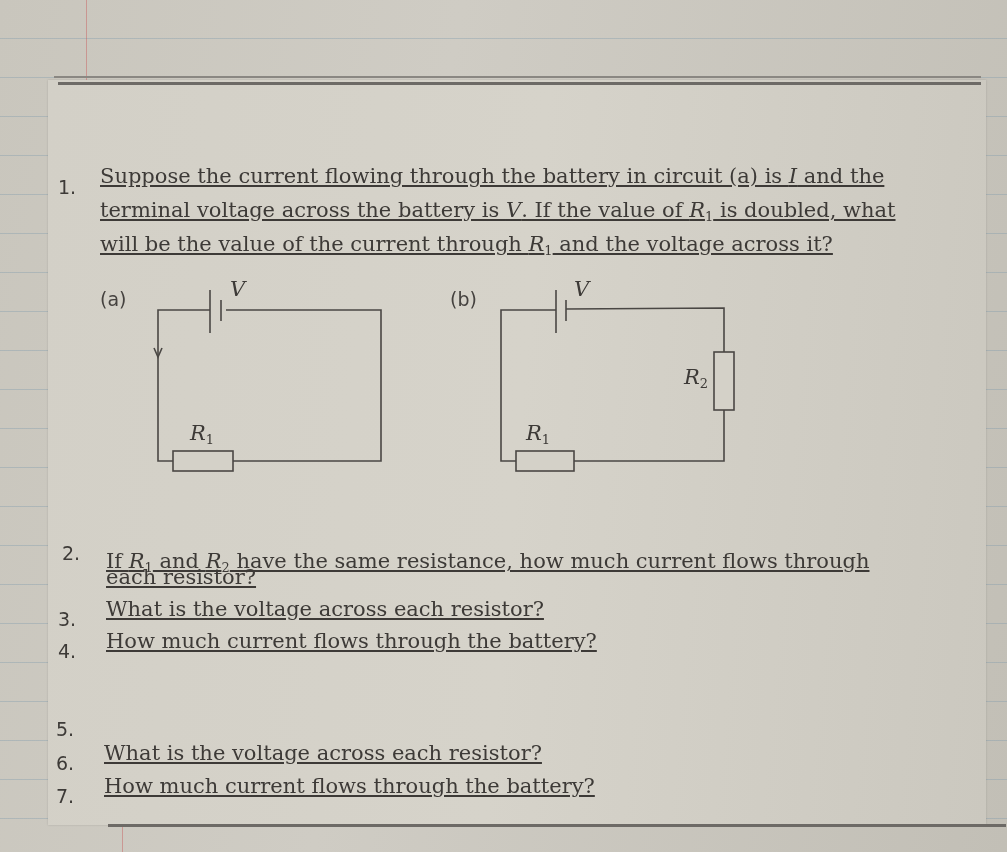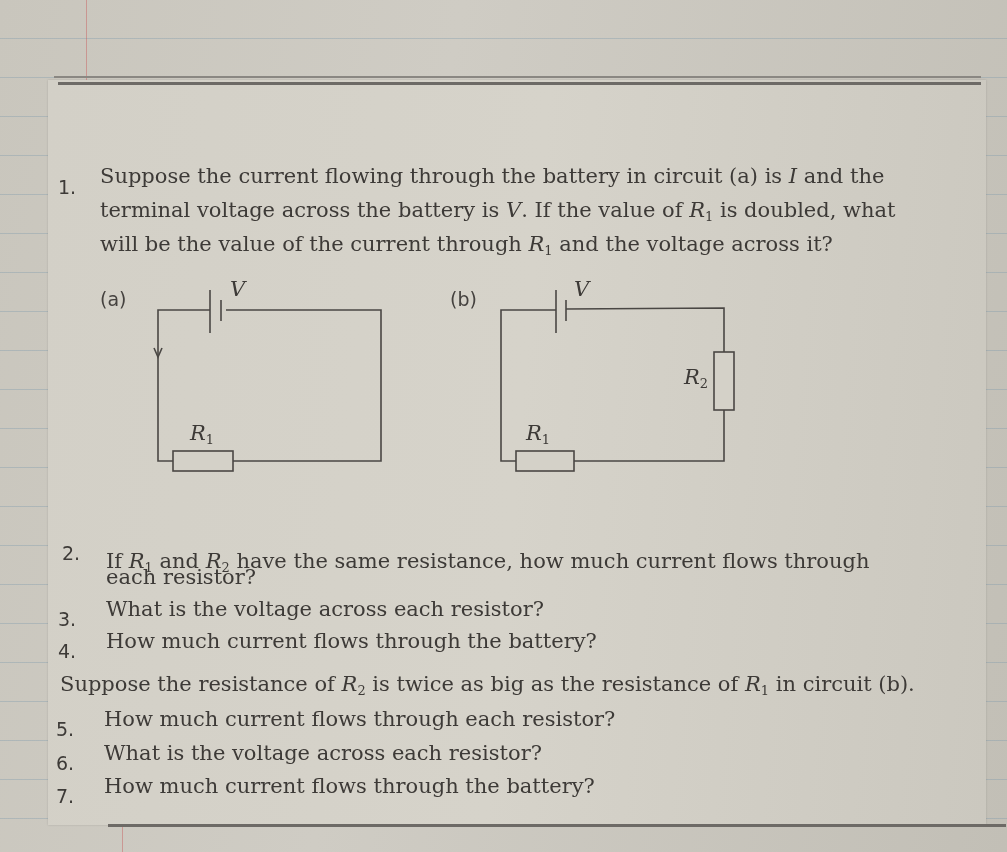--- a/index.html
+++ b/index.html
@@ -44,20 +44,21 @@
     background: #6d6a66;
   }
   .title {
     position: absolute; left: 14px; top: 27px;
     font-family: "DejaVu Sans", sans-serif; font-weight: bold;
     font-size: 25px; color: #4a4744; letter-spacing: 1px;
   }
   .text {
     position: absolute; color: #3d3a37; font-size: 21px; line-height: 33px;
     white-space: nowrap;
+    text-decoration: underline;
   }
   .num { position: absolute; color: #3d3a37; font-size: 19px; font-family: "DejaVu Sans", sans-serif; }
   .var { font-style: italic; }
   sub { font-size: 13px; vertical-align: -4px; }
   .label {
     position: absolute; font-family: "DejaVu Sans", sans-serif; font-size: 19px; color: #45423f;
   }
   .circuit { position: absolute; }
   .circuit svg { overflow: visible; }
   .cl { position: absolute; font-family: "DejaVu Serif", serif; font-style: italic; font-size: 21px; color: #3d3a37; }
@@ -127,26 +128,22 @@
     <span>If </span><span class="var">R</span><sub>1</sub><span> and </span><span class="var">R</span><sub>2</sub><span> have the same resistance, how much current flows through</span>
   </div>
   <div class="text" style="left:58px; top:481px;">each resistor?</div>
 
   <div class="num" style="left:10px; top:528px;">3.</div>
   <div class="text" style="left:58px; top:513px;">What is the voltage across each resistor?</div>
 
   <div class="num" style="left:10px; top:560px;">4.</div>
   <div class="text" style="left:58px; top:545px;">How much current flows through the battery?</div>
 
-  <div class="text" style="left:12px; top:588px;">
-    <span>Suppose the resistance of </span><span class="var">R</span><sub>2</sub><span> is twice as big as the resistance of </span><span class="var">R</span><sub>1</sub><span> in circuit (b).</span>
-  </div>
 
   <div class="num" style="left:8px; top:638px;">5.</div>
-  <div class="text" style="left:56px; top:623px;">How much current flows through each resistor?</div>
 
   <div class="num" style="left:8px; top:672px;">6.</div>
   <div class="text" style="left:56px; top:657px;">What is the voltage across each resistor?</div>
 
   <div class="num" style="left:8px; top:705px;">7.</div>
   <div class="text" style="left:56px; top:690px;">How much current flows through the battery?</div>
 
   <div class="rule-bottom"></div>
 </div>
 

